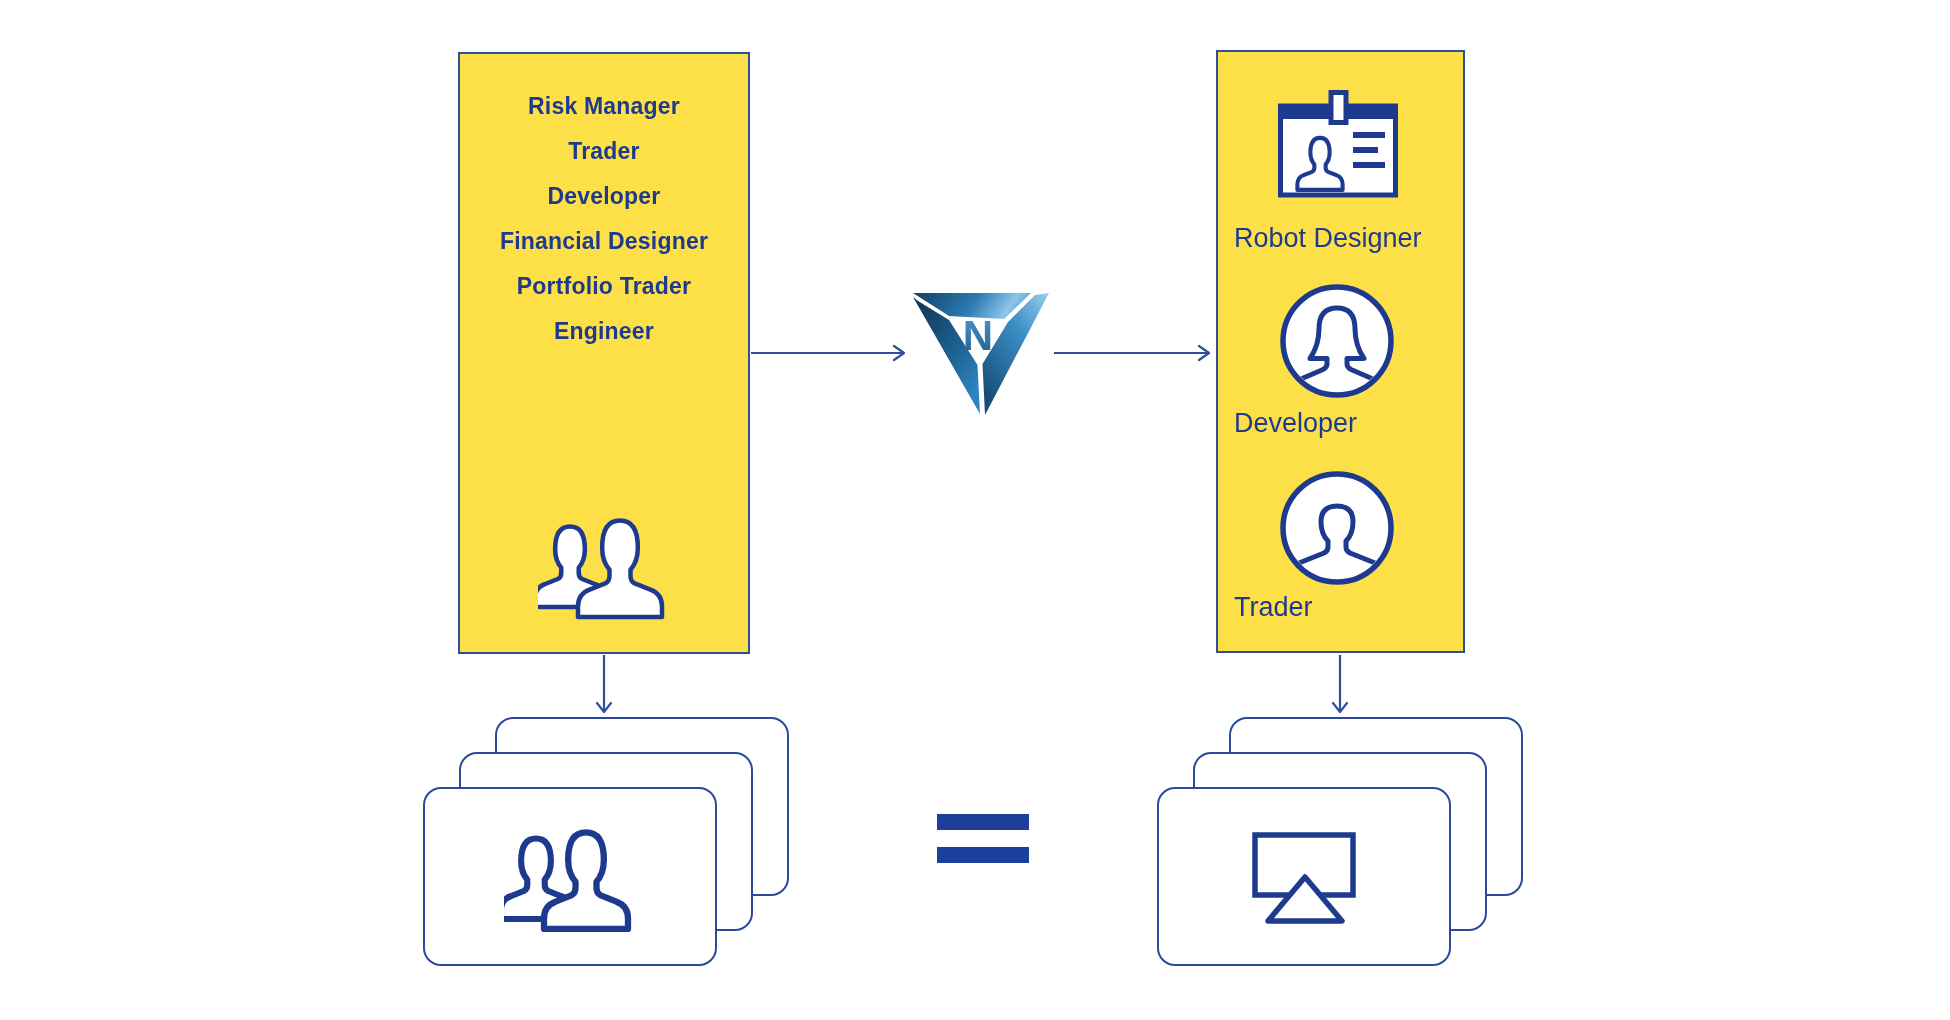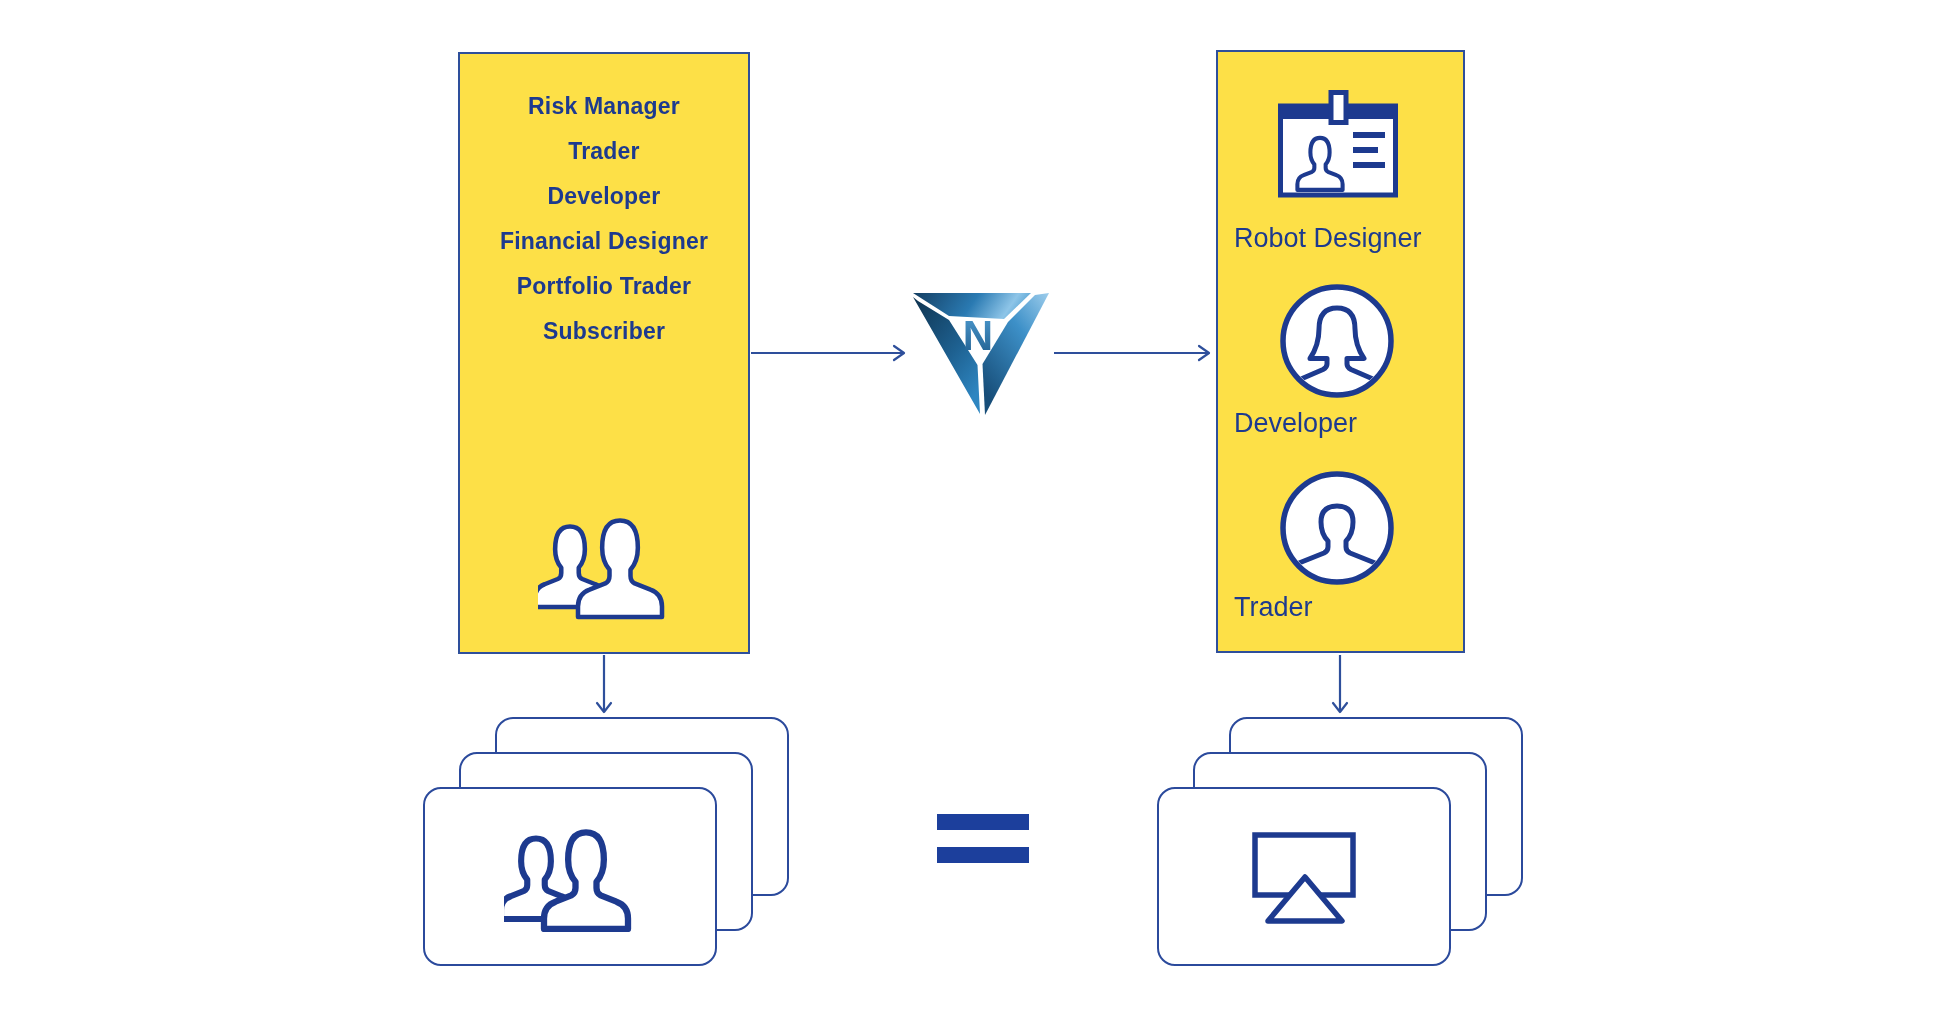--- a/index.html
+++ b/index.html
@@ -22,21 +22,21 @@
 
 <div class="canvas">
 
   <div class="box" style="left:458px;top:52px;width:292px;height:602px;">
     <div class="roles">
       <div>Risk Manager</div>
       <div>Trader</div>
       <div>Developer</div>
       <div>Financial Designer</div>
       <div>Portfolio Trader</div>
-      <div>Subscriber</div>
+      <div>Engineer</div>
     </div>
     <svg class="abs" style="left:78px;top:460px;" width="132" height="106" viewBox="-66 -53 132 106">
       <g fill="#ffffff" stroke="#1d3a8f" stroke-linejoin="round" stroke-linecap="round">
         <path transform="translate(-34,-5.5) scale(1.75)" stroke-width="2.6" d="M -20,26 L -20,21 Q -20,15 -14.5,13 L -7,10 Q -5,9 -5,6.5 L -5,3.5 Q -8.5,-0.5 -8.5,-7 Q -8.5,-20 0,-20 Q 8.5,-20 8.5,-7 Q 8.5,-0.5 5,3.5 L 5,6.5 Q 5,9 7,10 L 14.5,13 Q 20,15 20,21 L 20,26 Z"></path>
         <path transform="translate(16,-4.6) scale(2.1)" stroke-width="2.15" d="M -20,26 L -20,21 Q -20,15 -14.5,13 L -7,10 Q -5,9 -5,6.5 L -5,3.5 Q -8.5,-0.5 -8.5,-7 Q -8.5,-20 0,-20 Q 8.5,-20 8.5,-7 Q 8.5,-0.5 5,3.5 L 5,6.5 Q 5,9 7,10 L 14.5,13 Q 20,15 20,21 L 20,26 Z"></path>
       </g>
     </svg>
   </div>
 
   <svg class="abs" style="left:751px;top:342px;" width="158" height="22" viewBox="0 0 158 22">

